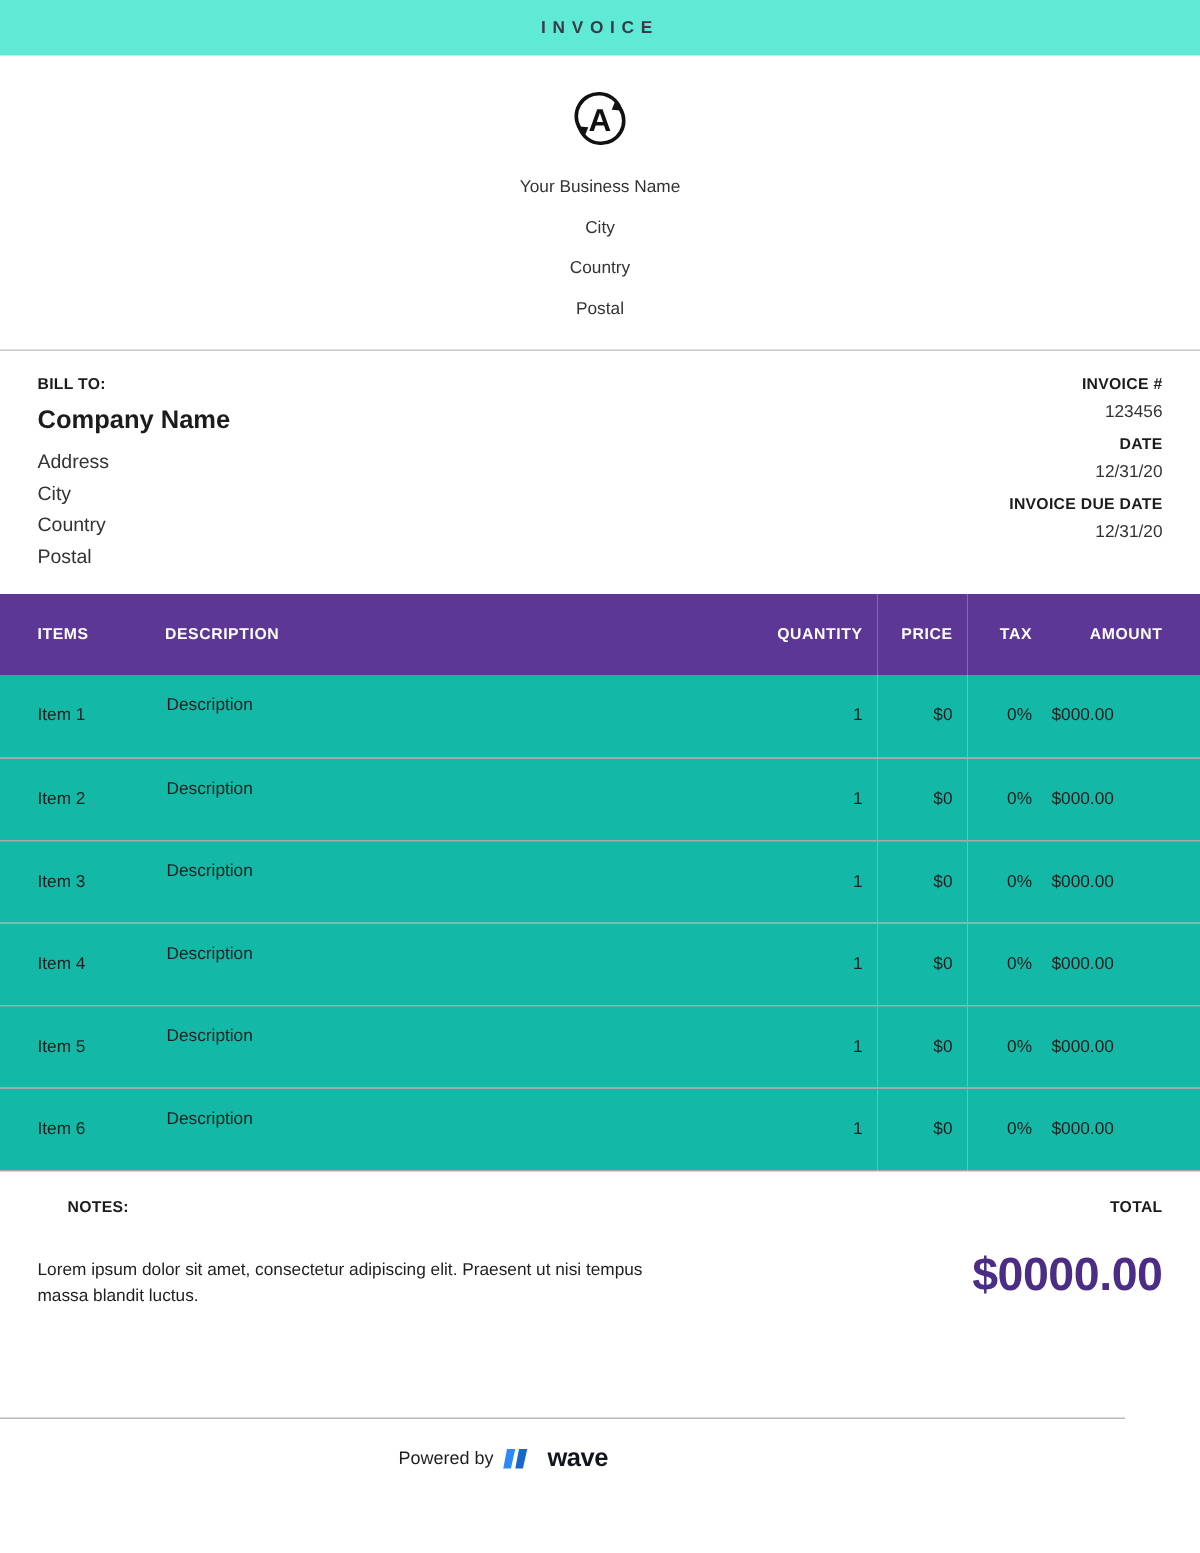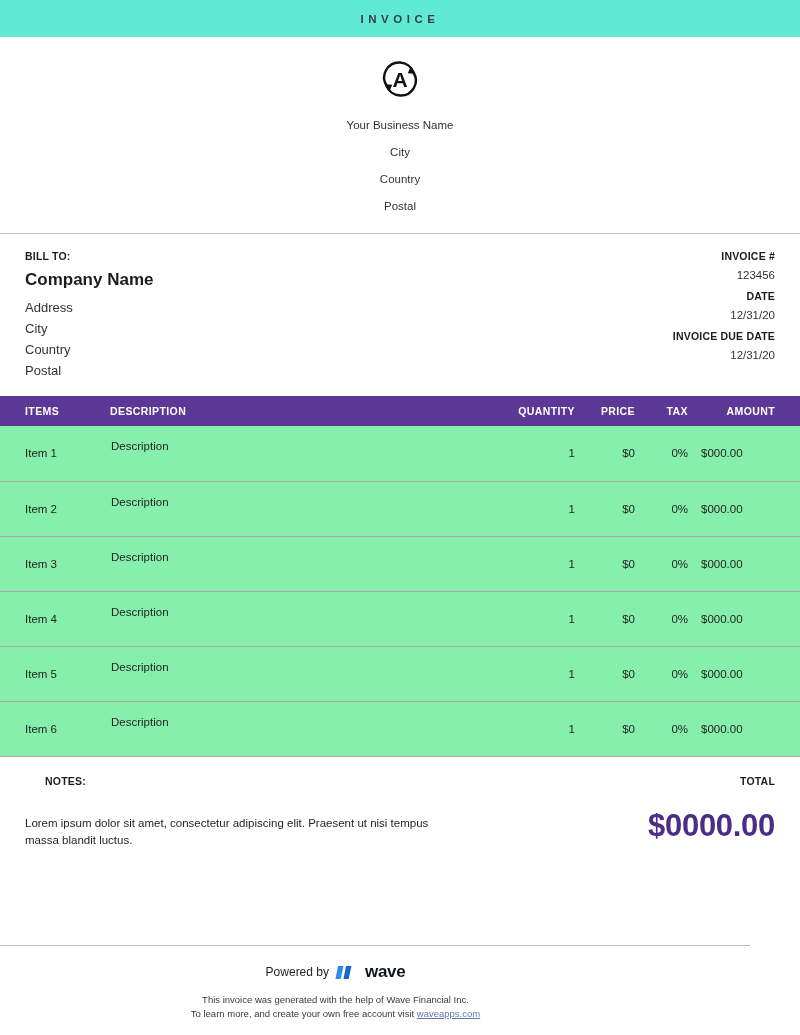--- a/index.html
+++ b/index.html
@@ -101,32 +101,32 @@
     width: 100%;
     border-collapse: collapse;
     table-layout: fixed;
   }
   .items-table thead th {
     background: #5d3795;
     color: #ffffff;
     font-size: 10.5px;
     font-weight: 700;
     letter-spacing: 0.4px;
-    padding: 9px 0;
+    padding: 21px 0;
     text-align: left;
   }
   .items-table thead th.c-items { padding-left: 25px; width: 110px; }
   .items-table thead th.c-desc  { width: 390px; }
   .items-table thead th.c-qty   { width: 85px; text-align: right; padding-right: 10px; }
   .items-table thead th.c-price { width: 60px; text-align: right; padding-right: 10px; }
   .items-table thead th.c-tax   { width: 55px; text-align: right; padding-right: 12px; }
   .items-table thead th.c-amt   { width: 100px; text-align: right; padding-right: 25px; }
 
   .items-table tbody tr {
-    background: #86efac;
+    background: #14b8a6;
     border-bottom: 1px solid #a9a9a9;
   }
   .items-table tbody td {
     height: 55px;
     font-size: 11.5px;
     color: #1f1f1f;
     vertical-align: middle;
   }
   .items-table tbody td.c-items { padding-left: 25px; }
   .items-table tbody td.c-desc  { vertical-align: top; padding-top: 14px; }
@@ -335,19 +335,13 @@
 
   <div class="powered">
     <span class="pb-text">Powered by</span>
     <svg width="24" height="17" viewBox="0 0 24 17">
       <path d="M3 2 L8.5 2 L5.6 15 L0.5 15 Z" fill="#2b8af5"></path>
       <path d="M11 2 L16.5 2 L13.6 15 L8.5 15 Z" fill="#1768c9"></path>
     </svg>
     <span class="wave-word">wave</span>
   </div>
 
-  <div class="legal">
-    <div>This invoice was generated with the help of Wave Financial Inc.</div>
-    <div>
-      <span>To learn more, and create your own free account visit </span><a href="#">waveapps.com</a>
-    </div>
-  </div>
 </div>
 
 </body></html>

